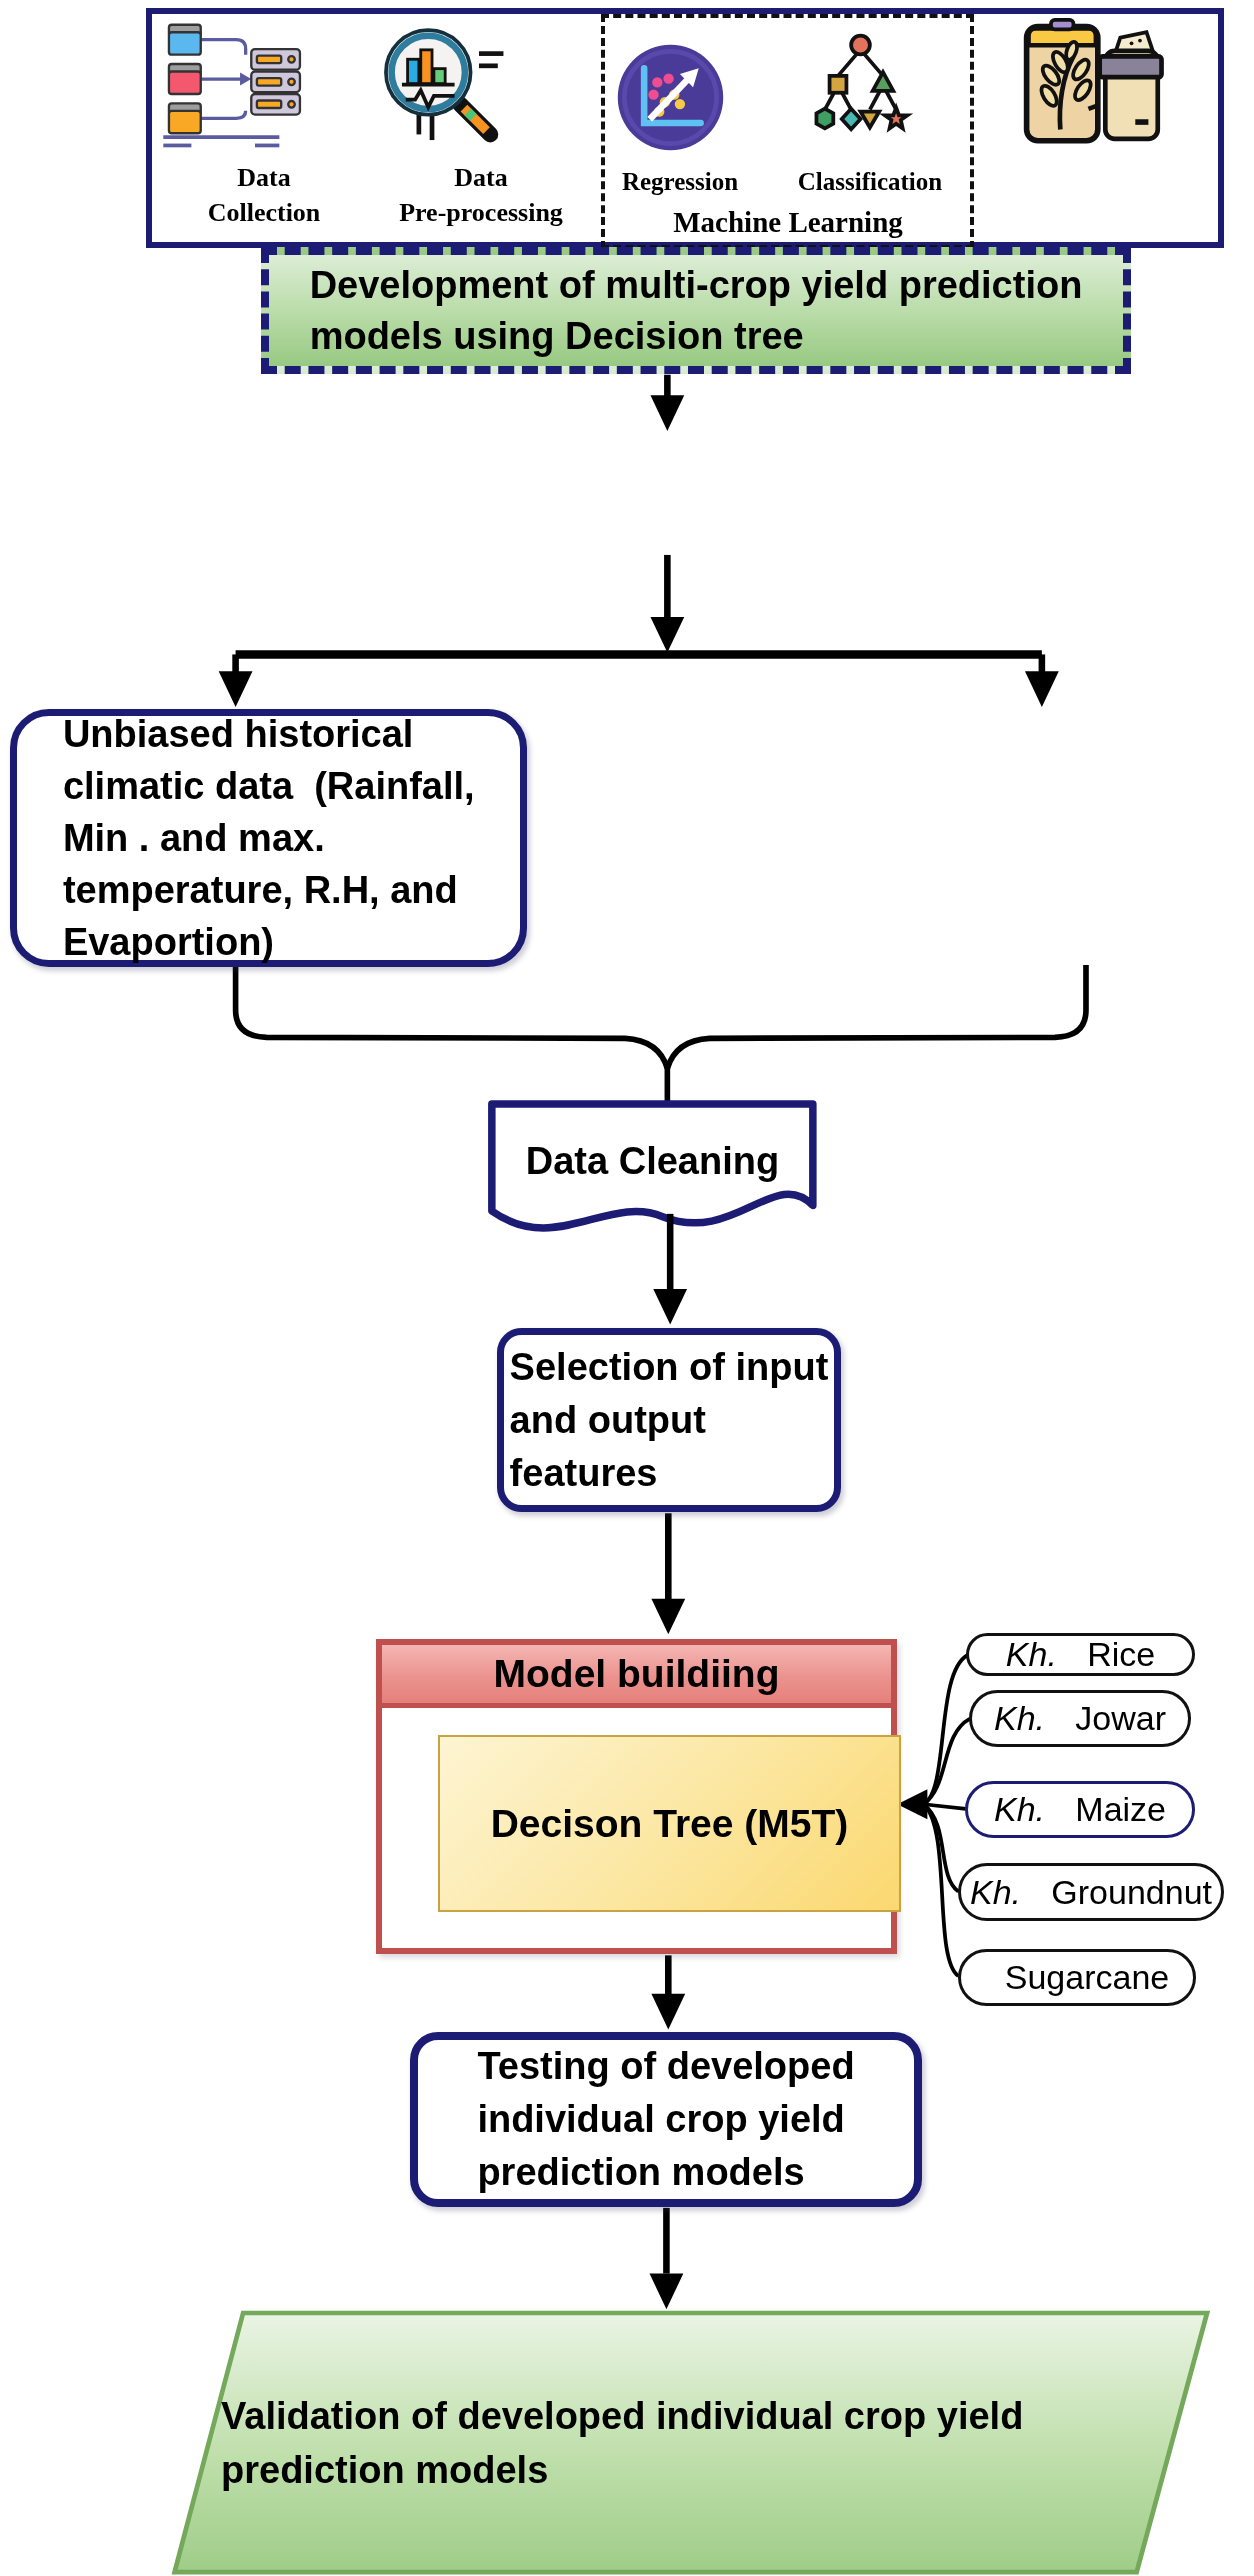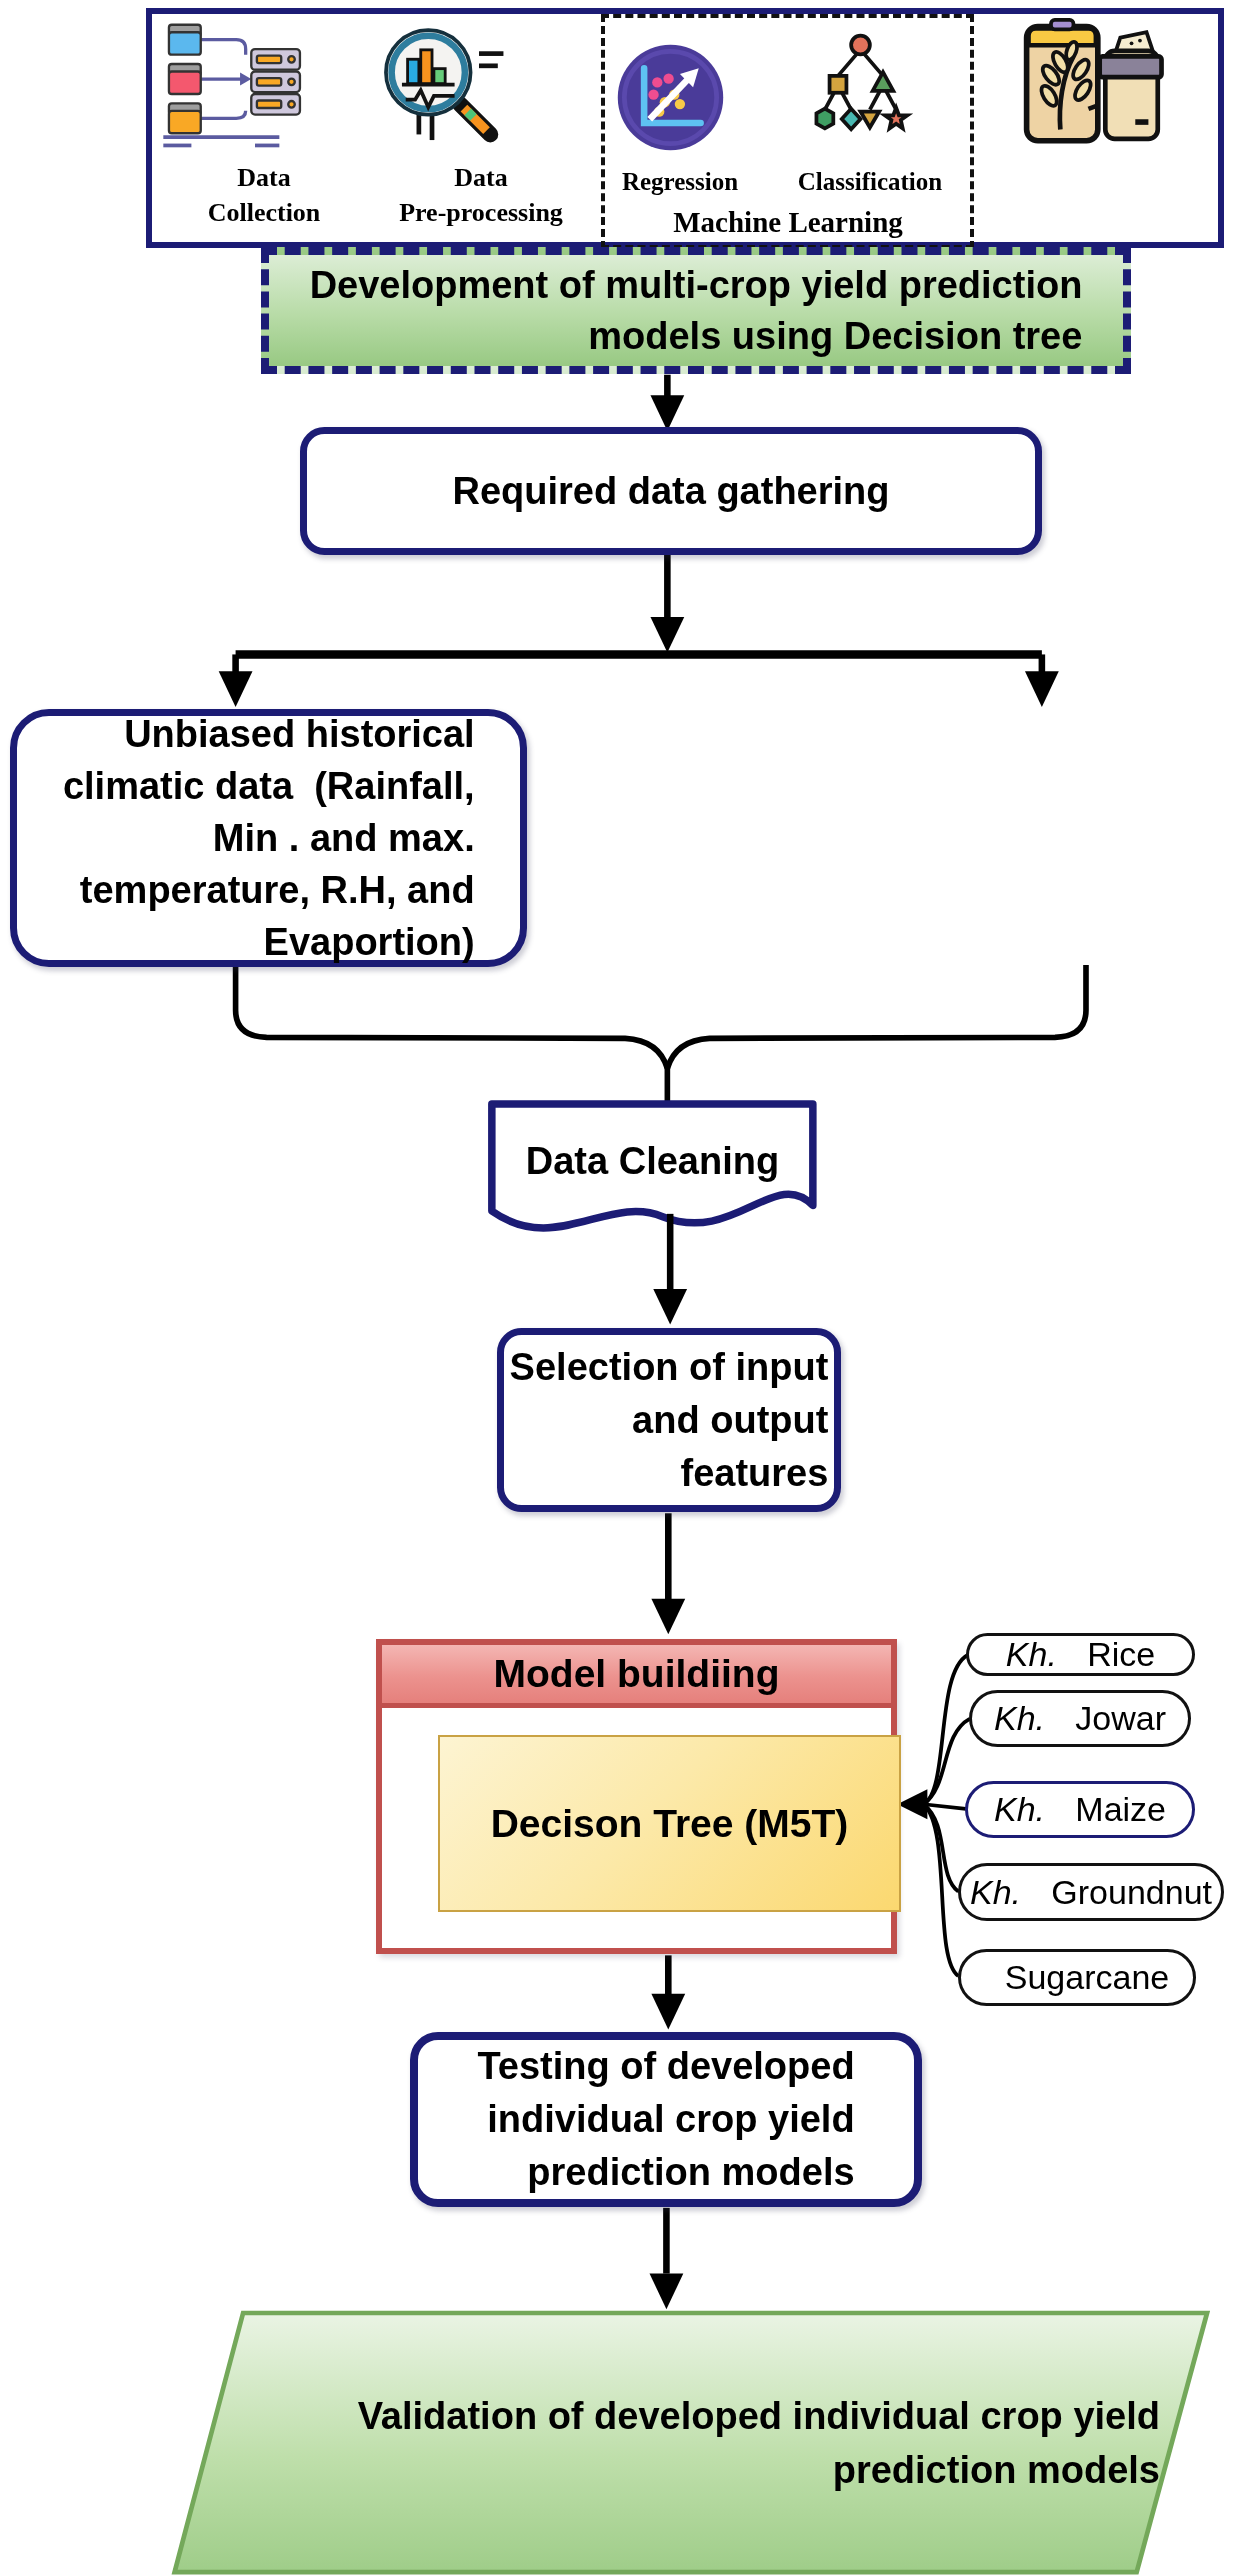--- a/index.html
+++ b/index.html
@@ -8,21 +8,21 @@
   #connector-layer{position:absolute;left:0;top:0;z-index:1;}
   .abs{position:absolute;box-sizing:border-box;}
   
   .banner{left:146px;top:7.5px;width:1078px;height:240px;border:6.6px solid #1c1c75;background:#fff;z-index:2;}
   .caption{font-family:"Liberation Serif", serif;font-weight:700;font-size:26px;line-height:35px;
            text-align:center;white-space:pre-line;padding-left:41px;}
   .ml-box{left:449px;top:0px;width:373px;height:235px;border:4.7px dashed #111;z-index:3;}
   .ml-caption{font-family:"Liberation Serif", serif;font-weight:700;font-size:25px;text-align:center;}
   .ml-main{font-family:"Liberation Serif", serif;font-weight:700;font-size:29px;text-align:center;}
   
-  .flowtext{font-weight:700;font-size:38px;line-height:52px;text-align:right;white-space:pre-line;}
+  .flowtext{font-weight:700;font-size:38px;line-height:52px;text-align:left;white-space:pre-line;}
   .dev-box{left:261px;top:247px;width:870px;height:127px;border:8.4px dashed #1c1c75;z-index:3;
            background:linear-gradient(180deg,#dcedd5 0%,#b7dba6 55%,#98c983 100%);
            display:flex;align-items:center;justify-content:center;}
   .dev-box .flowtext{font-size:38px;line-height:51px;}
   .node{border:7.5px solid #1c1c75;background:#fff;display:flex;align-items:center;justify-content:center;
         z-index:2;box-shadow:2.8px 3.8px 5.6px rgba(60,60,90,.25);}
   .required-box{left:300px;top:427px;width:742px;height:128px;border-radius:24.4px;}
   .climatic-box{left:10.3px;top:709px;width:517px;height:258px;border-radius:39px;}
   .climatic-box .flowtext{white-space:pre-wrap;}
   .yield-box{left:844px;top:709px;width:405px;height:256px;border-radius:39px;}
@@ -242,23 +242,20 @@
       </g>
       <line x1="88" y1="98" x2="96" y2="95" stroke="#111" stroke-width="5"></line>
     </svg>
   </div>
 
   <div class="abs dev-box">
     <div class="flowtext">Development of multi-crop yield prediction
 models using Decision tree</div>
   </div>
 
-  <div class="abs node required-box">
-    <div class="flowtext">Required data gathering</div>
-  </div>
 
   <div class="abs node climatic-box">
     <div class="flowtext">Unbiased historical
 climatic data  (Rainfall,
 Min . and max.
 temperature, R.H, and
 Evaportion)</div>
   </div>
 
 

